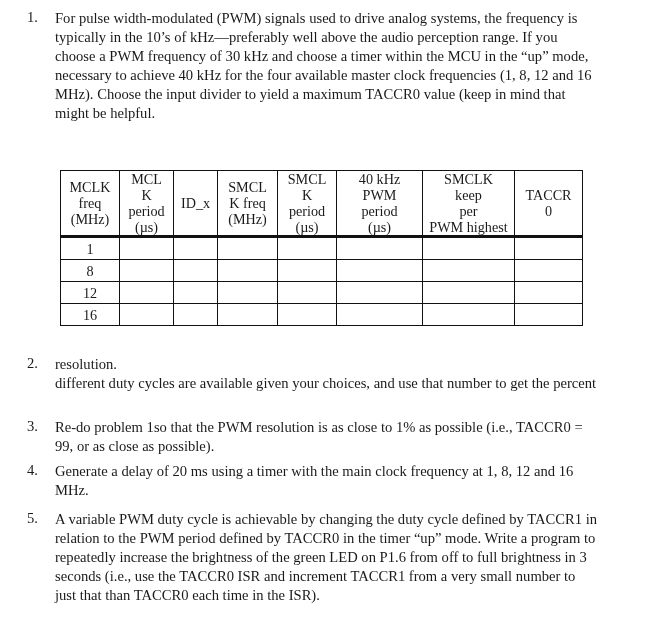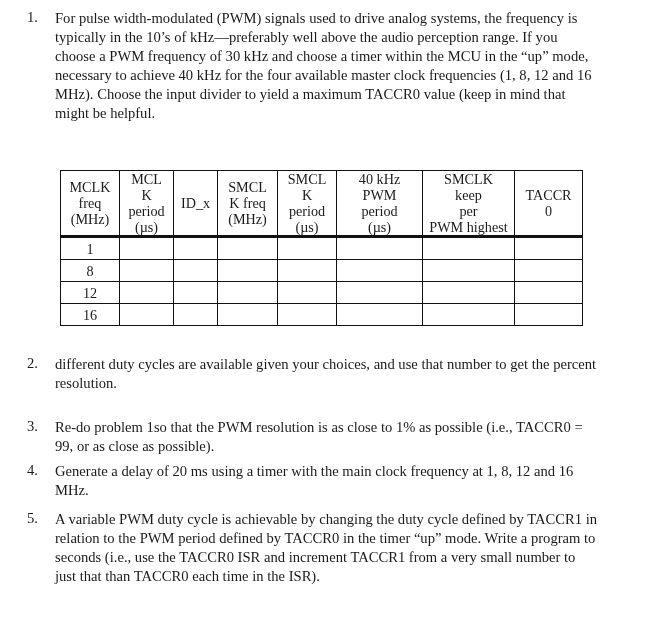--- a/index.html
+++ b/index.html
@@ -129,22 +129,22 @@
       <td></td>
       <td></td>
       <td></td>
     </tr>
   </tbody>
 </table>
 
 <div class="item" style="top:355px;">
   <span class="num">2.</span>
   <div class="body">
+    <span class="line">resolution.</span>
     <span class="line">different duty cycles are available given your choices, and use that number to get the percent</span>
-    <span class="line">resolution.</span>
   </div>
 </div>
 
 <div class="item" style="top:418px;">
   <span class="num">3.</span>
   <div class="body">
     <span class="line">Re-do problem 1so that the PWM resolution is as close to 1% as possible (i.e., TACCR0 =</span>
     <span class="line">99, or as close as possible).</span>
   </div>
 </div>
@@ -155,16 +155,17 @@
     <span class="line">Generate a delay of 20 ms using a timer with the main clock frequency at 1, 8, 12 and 16</span>
     <span class="line">MHz.</span>
   </div>
 </div>
 
 <div class="item" style="top:510px;">
   <span class="num">5.</span>
   <div class="body">
     <span class="line">A variable PWM duty cycle is achievable by changing the duty cycle defined by TACCR1 in</span>
     <span class="line">relation to the PWM period defined by TACCR0 in the timer “up” mode.  Write a program to</span>
+    <span class="line">repeatedly increase the brightness of the green LED on P1.6 from off to full brightness in 3</span>
     <span class="line">seconds (i.e., use the TACCR0 ISR and increment TACCR1 from a very small number to</span>
     <span class="line">just that than TACCR0 each time in the ISR).</span>
   </div>
 </div>
 
 </body></html>

